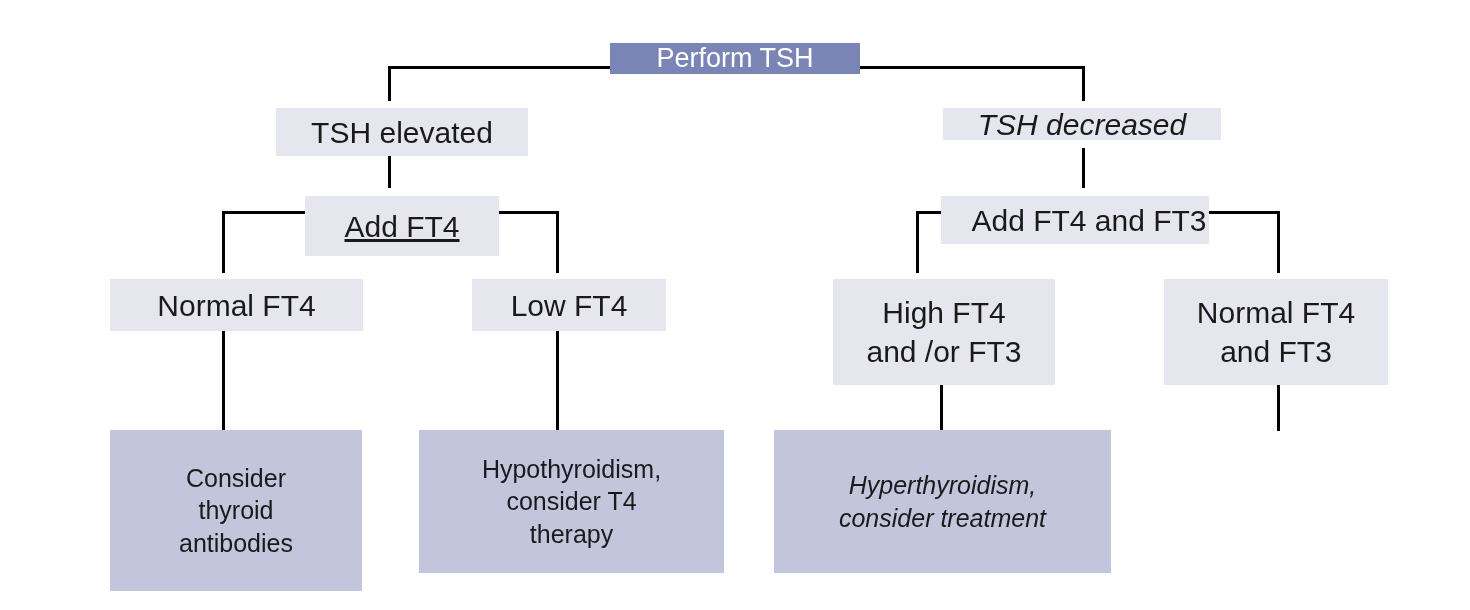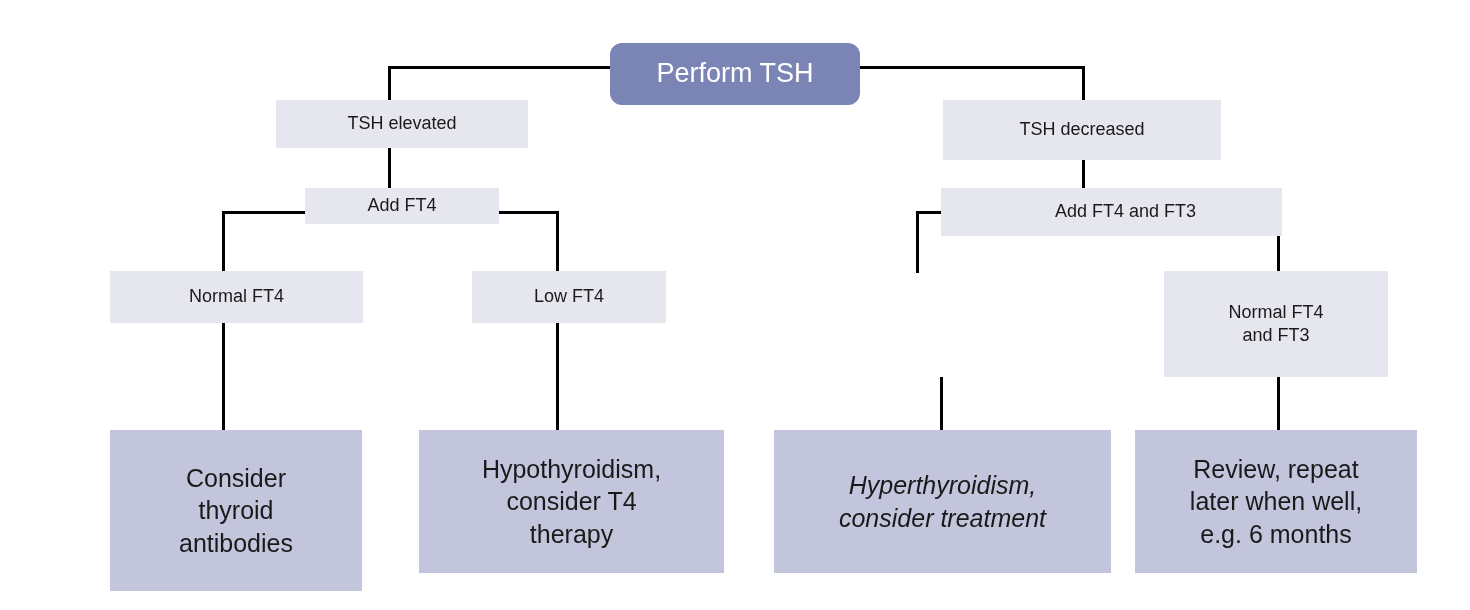--- a/index.html
+++ b/index.html
@@ -32,21 +32,22 @@
     z-index: 3;
   }
   .node.root {
     background: #7b85b5;
     color: #ffffff;
     font-size: 27px;
     z-index: 4;
   }
   .node.light {
     background: #e6e6ef;
-    font-size: 18px;
+    font-size: 30px;
+    margin-top: 8px;
   }
   .node.result {
     background: #c2c5dc;
     font-size: 25px;
   }
   .conn {
     position: absolute;
     background: #000000;
     z-index: 1;
   }
@@ -74,46 +75,45 @@
 
   <div class="conn h" style="left:916px; top:211px; width:364px;"></div>
   <div class="conn v" style="left:916px; top:211px; height:62px;"></div>
   <div class="conn v" style="left:1277px; top:211px; height:62px;"></div>
 
   <div class="conn v" style="left:222px; top:323px; height:108px;"></div>
   <div class="conn v" style="left:556px; top:323px; height:108px;"></div>
   <div class="conn v" style="left:940px; top:377px; height:54px;"></div>
   <div class="conn v" style="left:1277px; top:377px; height:54px;"></div>
 
-  <div class="node root" style="left:610px; top:43px; width:250px; height:62px;border-radius:12px;">Perform TSH</div>
+  <div class="node root" style="left:610px; top:43px; width:250px; height:31px;">Perform TSH</div>
 
   <div class="node light" style="left:276px; top:100px; width:252px; height:48px;">TSH elevated</div>
 
-  <div class="node light" style="left:943px; top:100px; width:278px; height:60px;">TSH decreased</div>
+  <div class="node light" style="left:943px; top:100px; width:278px; height:32px;font-style:italic;">TSH decreased</div>
 
-  <div class="node light" style="left:305px; top:188px; width:194px; height:36px;">Add FT4</div>
+  <div class="node light" style="left:305px; top:188px; width:194px; height:60px;text-decoration:underline;">Add FT4</div>
 
-  <div class="node light" style="left:941px; top:188px; width:341px; height:48px;padding-left:28px;">Add FT4  and FT3</div>
+  <div class="node light" style="left:941px; top:188px; width:268px; height:48px;padding-left:28px;">Add FT4  and FT3</div>
 
   <div class="node light" style="left:110px; top:271px; width:253px; height:52px;">Normal FT4</div>
 
   <div class="node light" style="left:472px; top:271px; width:194px; height:52px;">Low FT4</div>
 
+  <div class="node light" style="left:833px; top:271px; width:222px; height:106px;">High FT4
+and /or FT3</div>
 
   <div class="node light" style="left:1164px; top:271px; width:224px; height:106px;">Normal FT4
 and FT3</div>
 
   <div class="node result" style="left:110px; top:430px; width:252px; height:161px;">Consider
 thyroid
 antibodies</div>
 
   <div class="node result" style="left:419px; top:430px; width:305px; height:143px;">Hypothyroidism,
 consider T4
 therapy</div>
 
   <div class="node result" style="left:774px; top:430px; width:337px; height:143px;font-style:italic;">Hyperthyroidism,
 consider treatment</div>
 
-  <div class="node result" style="left:1135px; top:430px; width:282px; height:143px;">Review, repeat
-later when well,
-e.g. 6 months</div>
 
 </div>
 
 </body></html>

